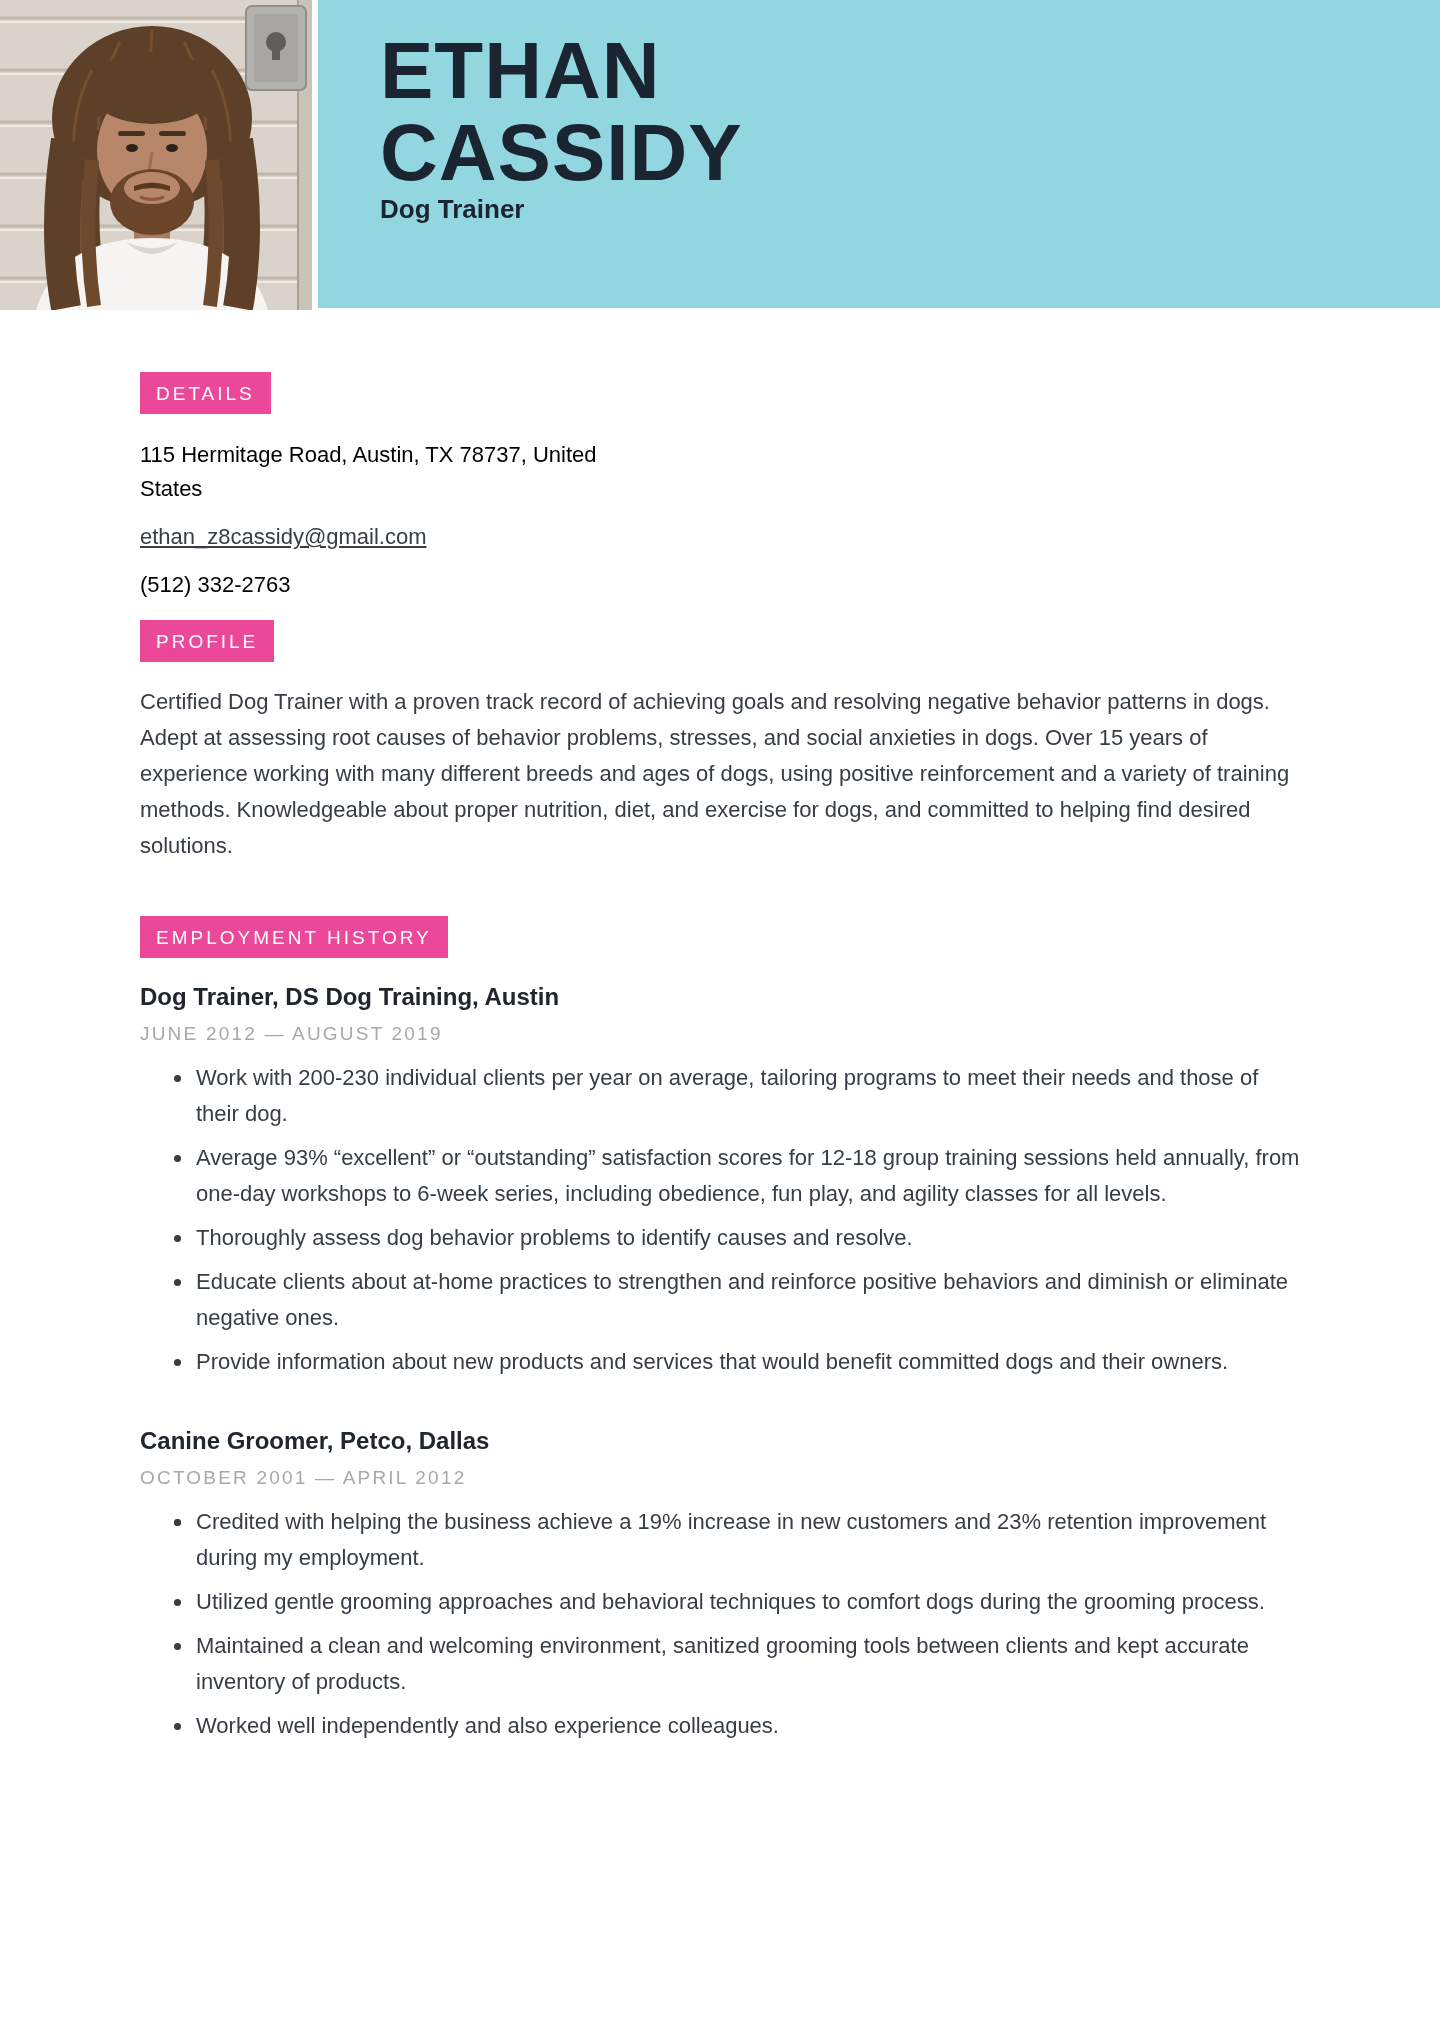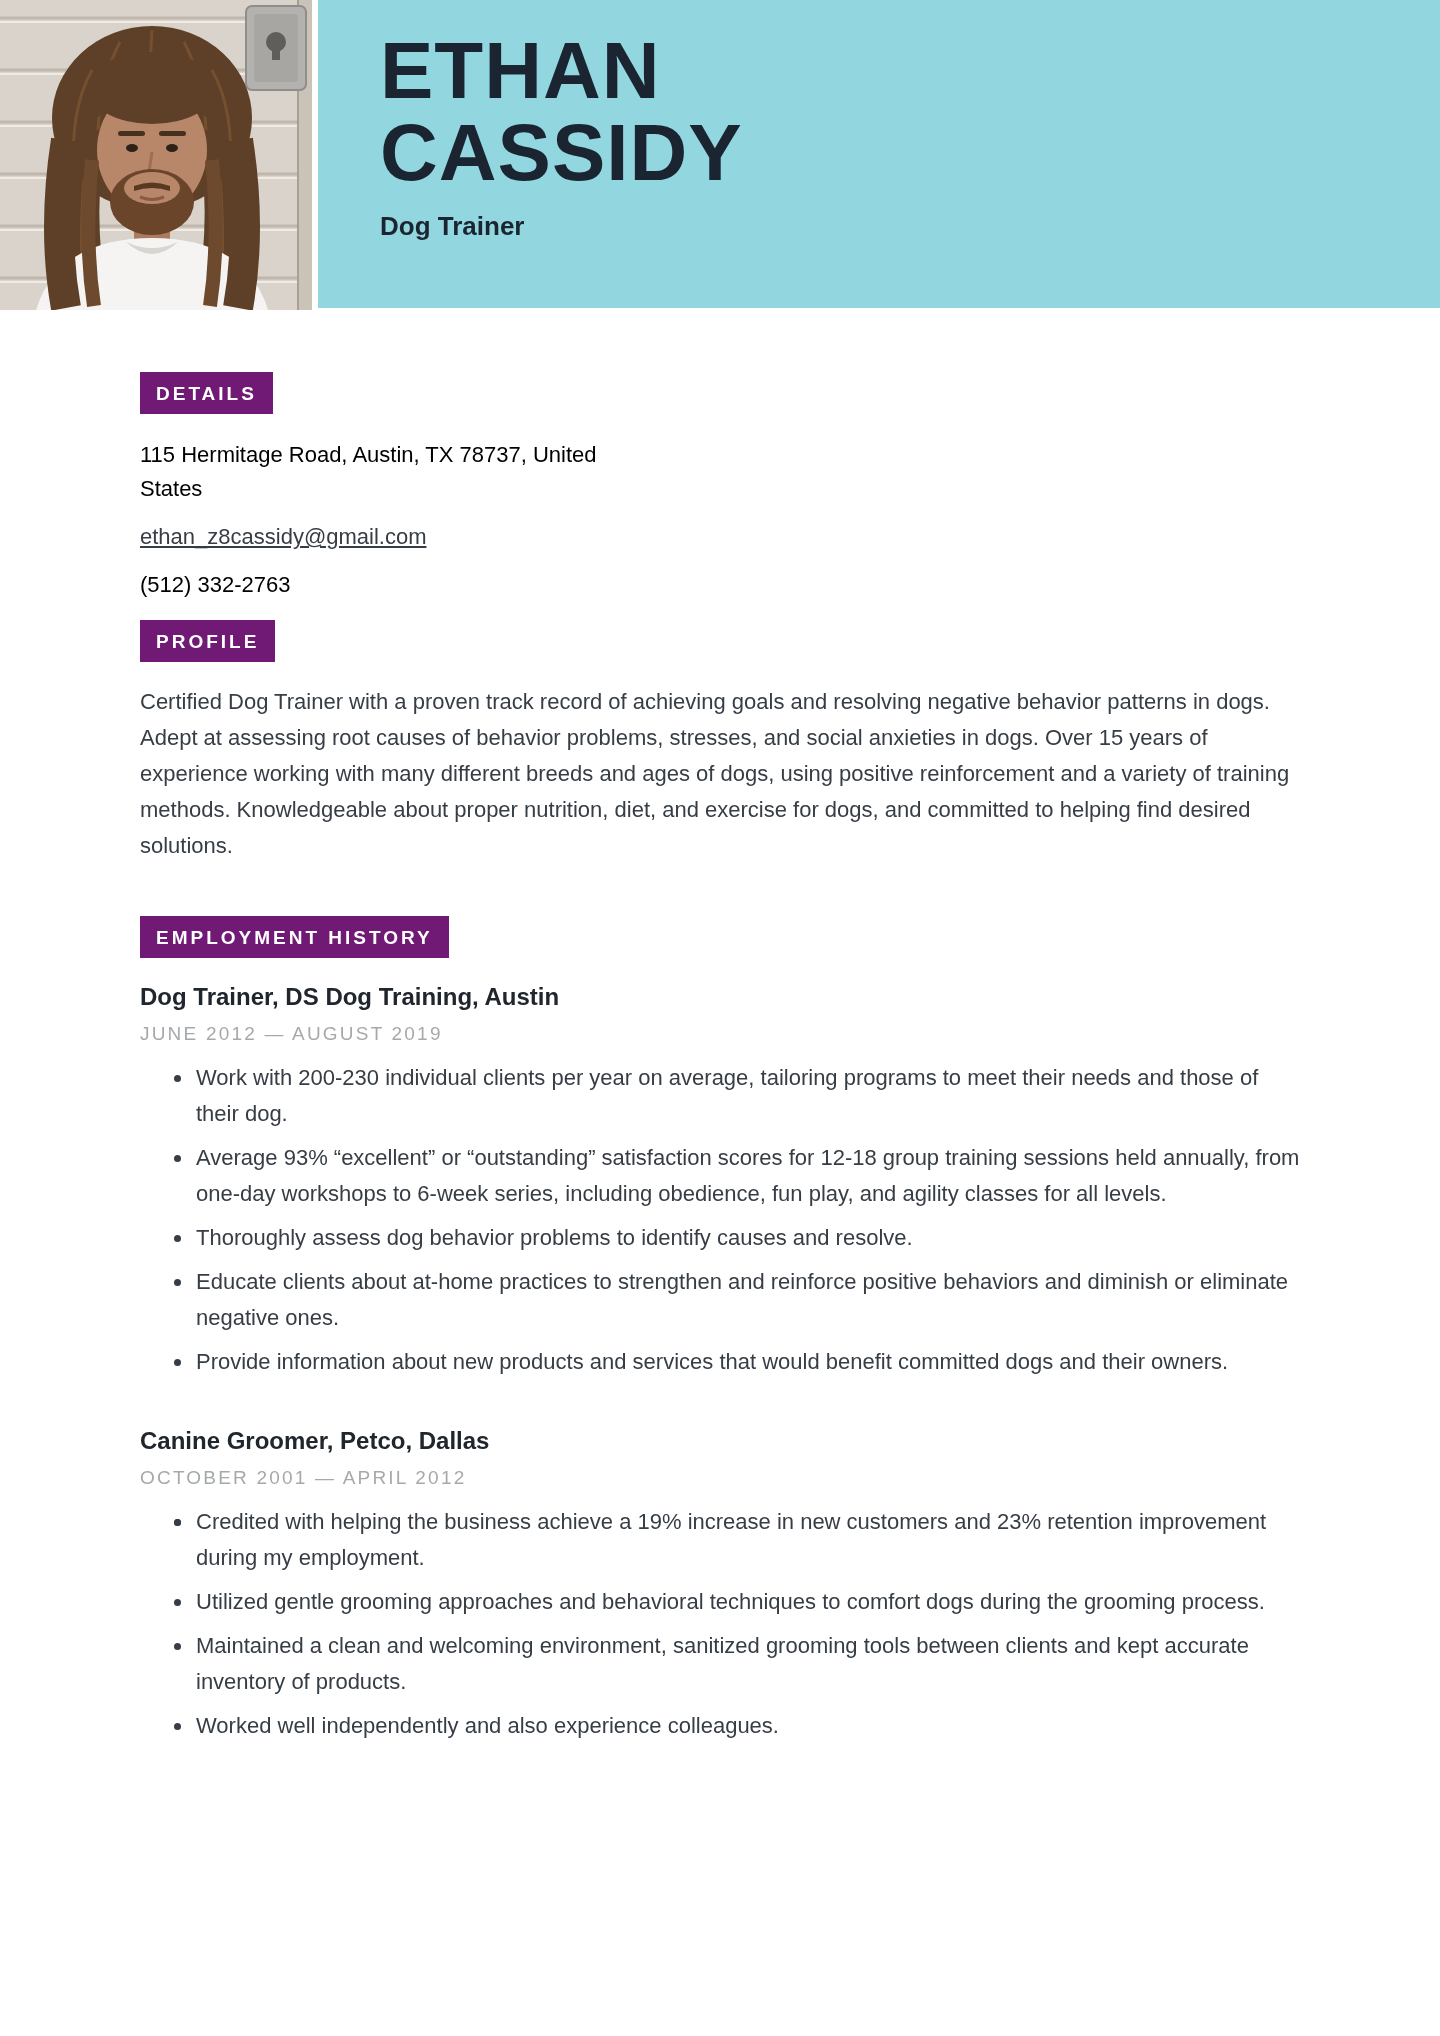--- a/index.html
+++ b/index.html
@@ -20,30 +20,29 @@
     background:#92D7DF;
     box-sizing:border-box;
     padding:30px 0 0 62px;
   }
   .person-name{
     margin:0;width:620px;
     font-size:80px;line-height:82px;font-weight:bold;
     letter-spacing:1px;color:#1B2531;
   }
   .person-title{
-    margin-top:17px;
     font-size:26px;font-weight:bold;color:#1B2531;
   }
   
   .main{padding:0 140px;}
   .badge-row{line-height:0;}
   .badge{
     display:inline-block;
-    background:#701a75;color:#ffffff;
-    font-size:19px;font-weight:bold;letter-spacing:3px;
+    background:#ec4899;color:#ffffff;
+    font-size:19px;font-weight:normal;letter-spacing:3px;
     line-height:23px;padding:10px 16px 9px;
     white-space:nowrap;
   }
   .section-details{margin-top:64px;}
   .section-details .badge-row{margin-bottom:24px;}
   .detail-line{font-size:22px;line-height:34px;color:#000000;margin-bottom:14px;}
   .address{max-width:505px;}
   .email-link{
     display:inline-block;
     color:#363D45;text-decoration:underline;

